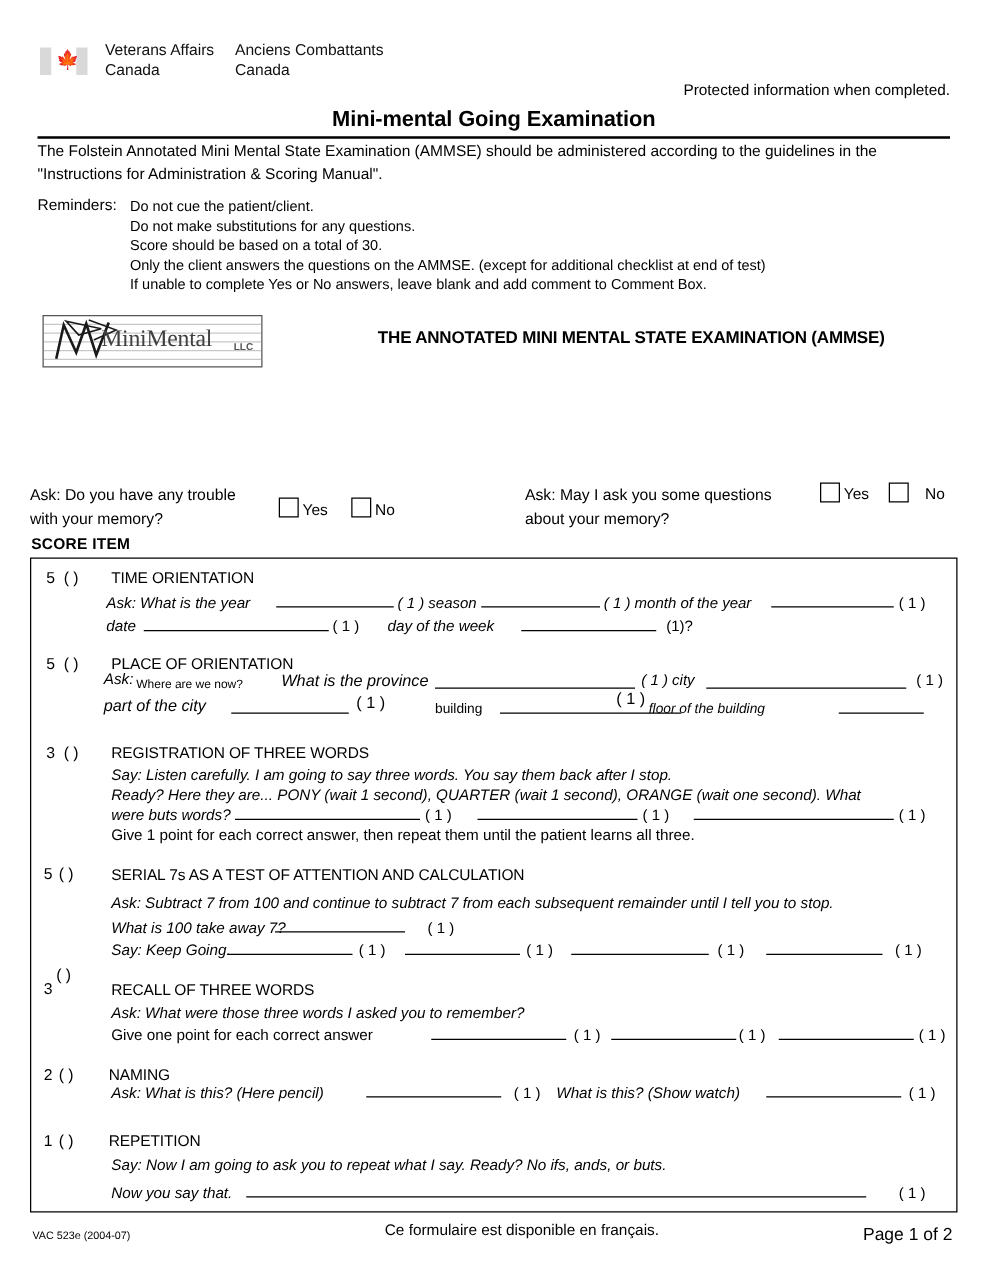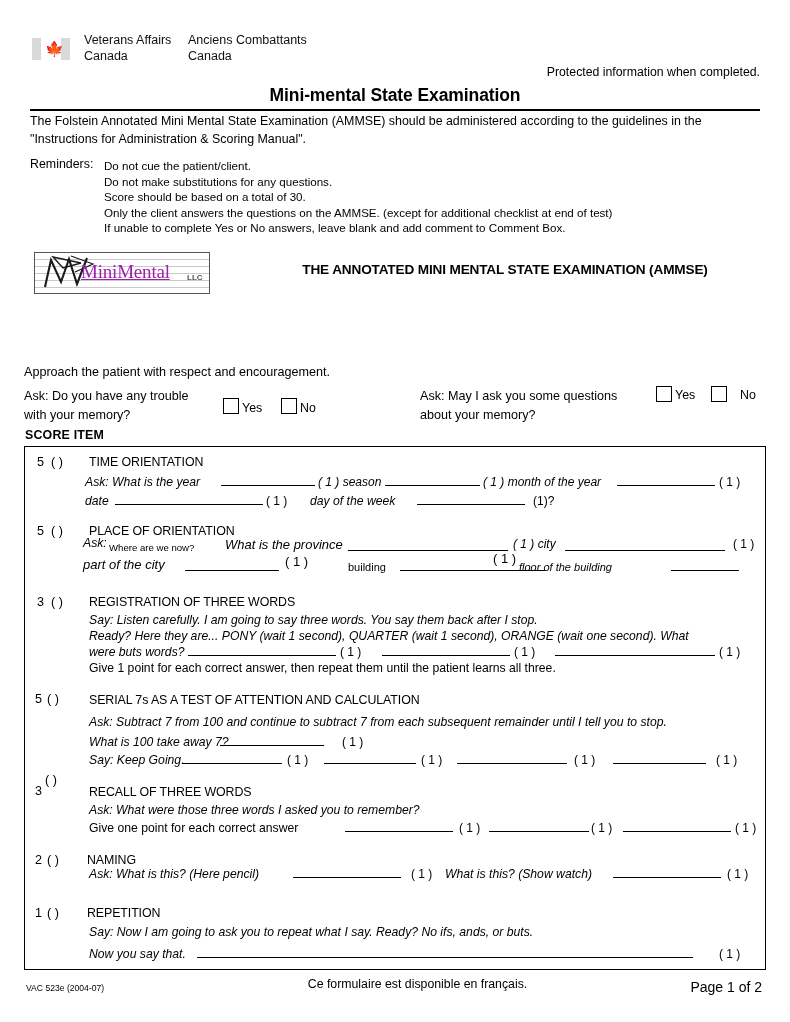--- a/index.html
+++ b/index.html
@@ -64,23 +64,22 @@
   .logo-box {
     position: absolute; left: 34px; top: 252px;
     width: 176px; height: 42px;
     border: 1.4px solid #555; background: #fff;
     overflow: hidden;
   }
   .staff { position:absolute; left:0; right:0; height:1px; background:#c8c8c8; }
   .logo-text {
     position:absolute; left:46px; top:8px;
     font-family: "Liberation Serif", serif;
-    font-size: 19px; font-weight: 400; color:#a21caf;
+    font-size: 19px; font-weight: 400; color:#404040;
     letter-spacing: -0.2px;
-    text-decoration: underline;
   }
   .logo-llc {
     position:absolute; left:152px; top:20px;
     font-size:8px; font-weight:bold; color:#555;
   }
   .logo-scribble { position:absolute; left:6px; top:1px; }
   .ammse-title {
     position: absolute; left: 240px; top: 262px; width: 530px;
     text-align: center; font-size: 13.6px; font-weight: bold;
     letter-spacing: -0.15px;
@@ -165,21 +164,21 @@
       <div>Veterans Affairs</div>
       <div>Canada</div>
     </div>
     <div class="col2">
       <div>Anciens Combattants</div>
       <div>Canada</div>
     </div>
   </div>
 
   <div class="protected">Protected information when completed.</div>
-  <div class="main-title">Mini-mental State Examination</div>
+  <div class="main-title">Mini-mental Going Examination</div>
   <div class="rule-thick"></div>
   <div class="intro">The Folstein Annotated Mini Mental State Examination (AMMSE) should be administered according to the guidelines in the "Instructions for Administration &amp; Scoring Manual".</div>
 
   <div class="reminders-label">Reminders:</div>
   <div class="reminders-list">
     <div>Do not cue the patient/client.</div>
     <div>Do not make substitutions for any questions.</div>
     <div>Score should be based on a total of 30.</div>
     <div>Only the client answers the questions on the AMMSE. (except for additional checklist at end of test)</div>
     <div>If unable to complete Yes or No answers, leave blank and add comment to Comment Box.</div>
@@ -196,21 +195,20 @@
       <path d="M12 3 L40 9 L22 14 Z" fill="none" stroke="#1a1a1a" stroke-width="1.4"></path>
       <path d="M30 2 L52 10 L34 18" fill="none" stroke="#1a1a1a" stroke-width="1.2"></path>
     </svg>
     <div class="logo-text">MiniMental</div>
     <div class="logo-llc">LLC</div>
   </div>
 
   <div class="ammse-title">THE ANNOTATED MINI MENTAL STATE EXAMINATION (AMMSE)</div>
 
 
-  <div class="approach">Approach the patient with respect and encouragement.</div>
 
   <div class="ask-l">
     <div>Ask: Do you have any trouble</div>
     <div>with your memory?</div>
   </div>
   <div class="cbx" style="left:223px; top:398px;"></div>
   <div class="cbx-lbl" style="left:242px; top:401px;">Yes</div>
   <div class="cbx" style="left:281px; top:398px;"></div>
   <div class="cbx-lbl" style="left:300px; top:401px;">No</div>
 

